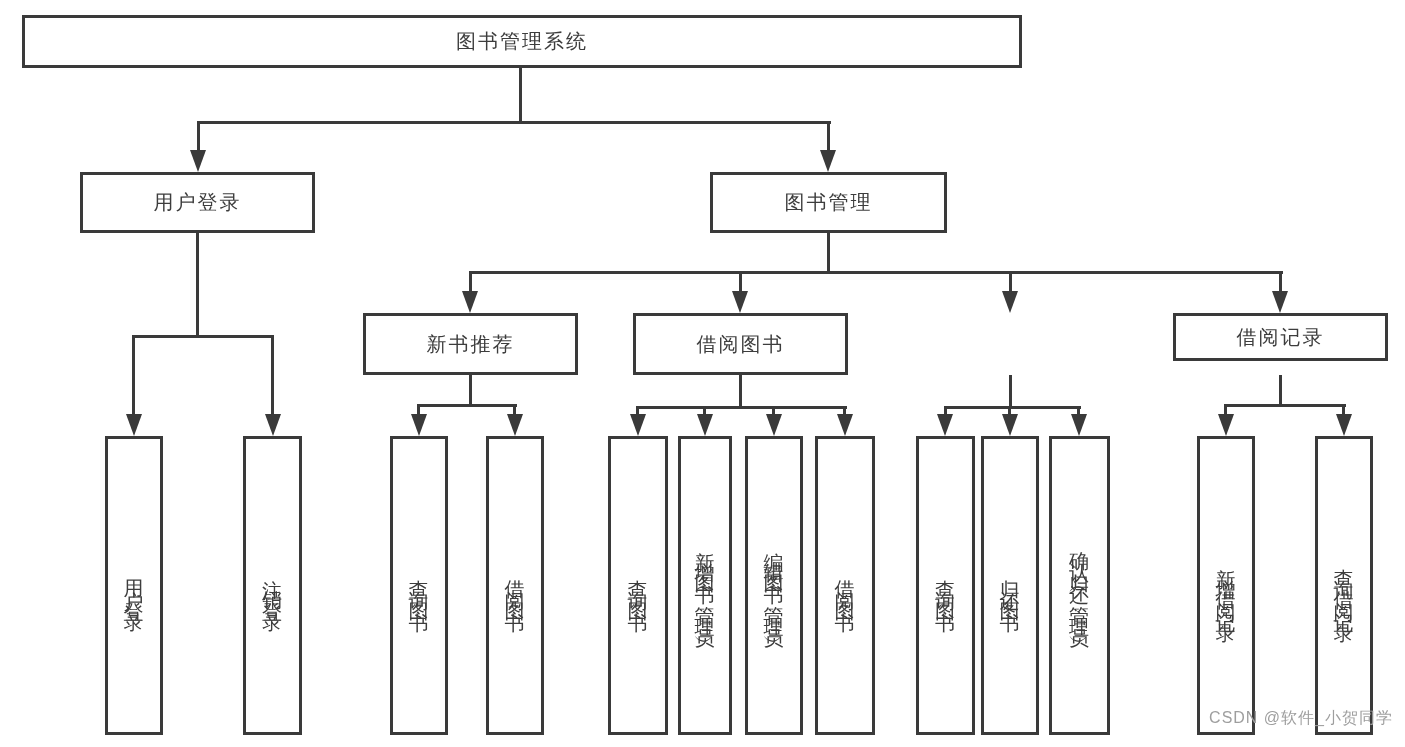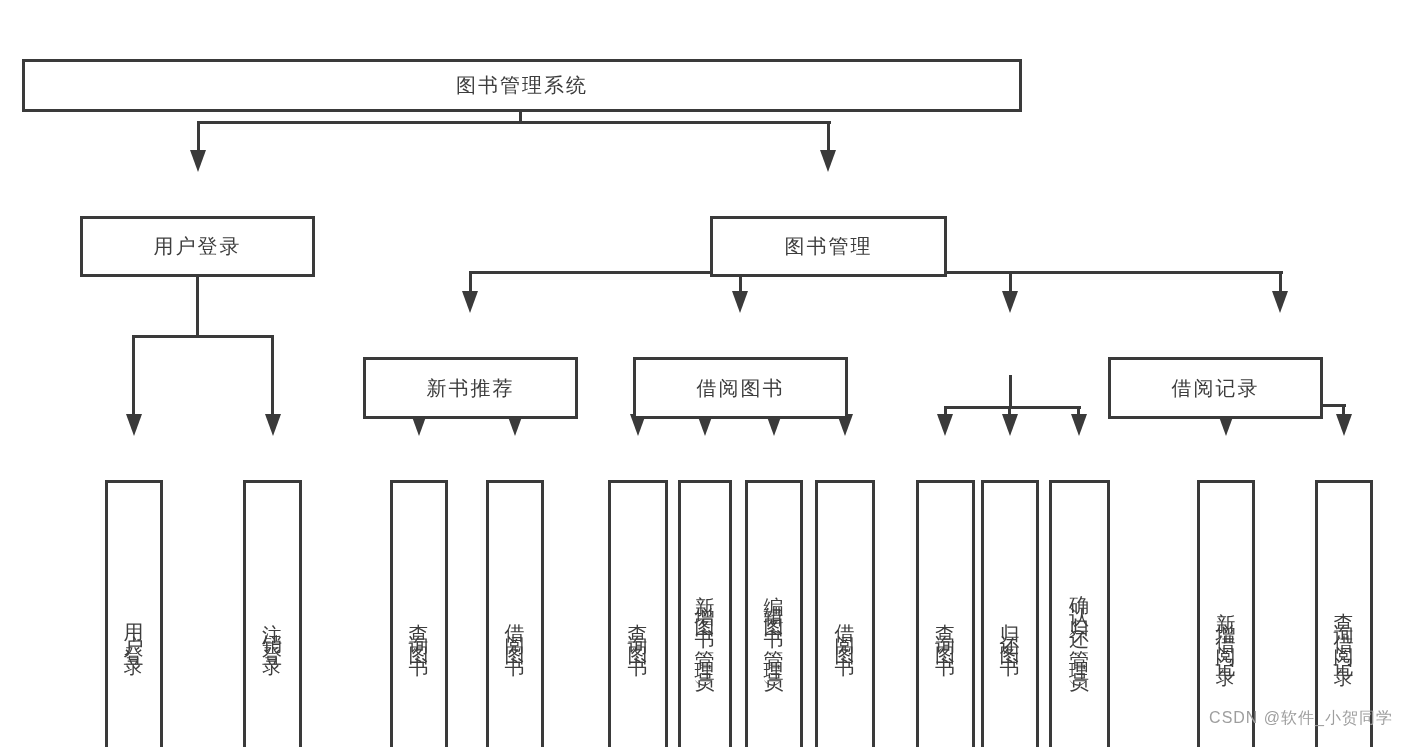--- a/index.html
+++ b/index.html
@@ -4,21 +4,21 @@
 <style>
   * { margin:0; padding:0; box-sizing:border-box; }
   html,body { background:#ffffff; }
   .canvas {
     position:relative; width:1405px; height:747px; background:#ffffff;
     font-family:"Liberation Sans","DejaVu Sans",sans-serif;
     color:var(--text,#3d3d3d); overflow:hidden;
   }
   .box {
     position:absolute; background:#ffffff; border:3px solid var(--line,#3a3a3a);
-    display:flex; align-items:center; justify-content:center; z-index:2;margin-top:44px;
+    display:flex; align-items:center; justify-content:center; z-index:2;
   }
   .box.h span { font-size:20px; letter-spacing:2px; white-space:nowrap; }
   .box.v { writing-mode:vertical-lr; text-orientation:mixed; }
   .box.v span { font-size:20px; letter-spacing:11px; line-height:1; }
   .vline { position:absolute; width:3px; background:var(--line,#3a3a3a); z-index:1; }
   .hline { position:absolute; height:3px; background:var(--line,#3a3a3a); z-index:1; }
   .arrow {
     position:absolute; width:0; height:0; z-index:1;
     border-left:8px solid transparent; border-right:8px solid transparent;
     border-top:22px solid var(--line,#3a3a3a);
@@ -102,21 +102,21 @@
   <div class="box h" style="left:710px;top:172px;width:237px;height:61px">
     <span>图书管理</span>
   </div>
 
   <div class="box h" style="left:363px;top:313px;width:215px;height:62px">
     <span>新书推荐</span>
   </div>
   <div class="box h" style="left:633px;top:313px;width:215px;height:62px">
     <span>借阅图书</span>
   </div>
-  <div class="box h" style="left:1108px;top:313px;width:215px;height:62px">
+  <div class="box h" style="left:1173px;top:313px;width:215px;height:48px">
     <span>借阅记录</span>
   </div>
 
   <div class="box v" style="left:105px;top:436px;width:58px;height:299px">
     <span>用户登录</span>
   </div>
   <div class="box v" style="left:243px;top:436px;width:59px;height:299px">
     <span>注销登录</span>
   </div>
 

